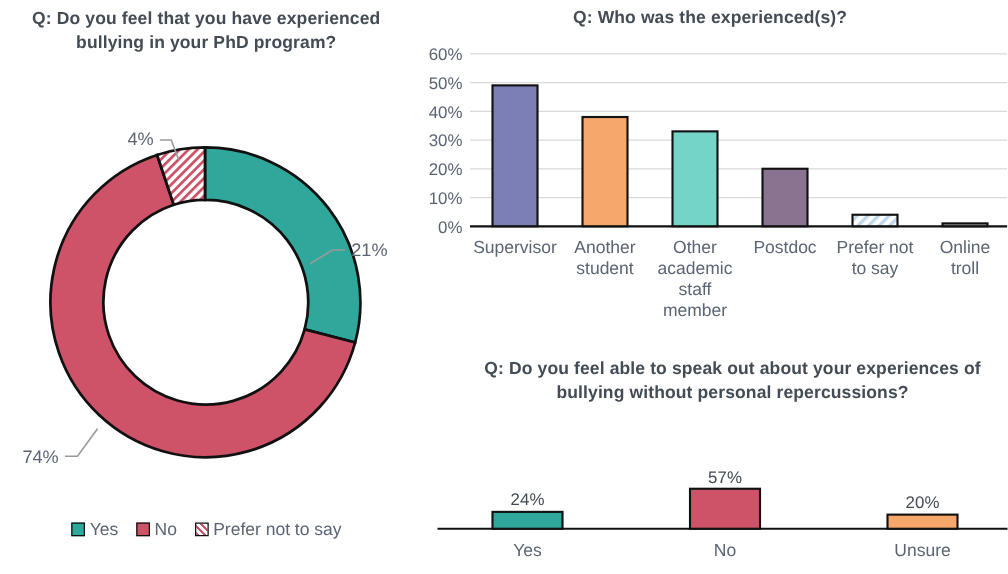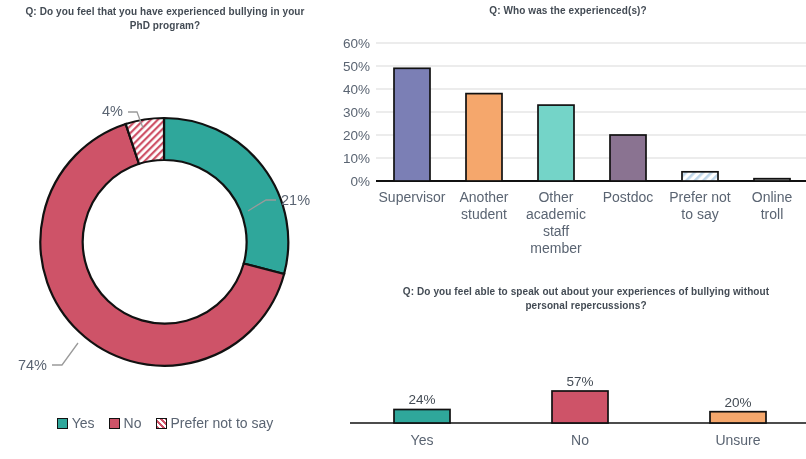--- a/index.html
+++ b/index.html
@@ -13,21 +13,21 @@
     position: relative;
     overflow: hidden;
     font-family: "Liberation Sans", sans-serif;
     color: #434B54;
   }
   .panel { position: absolute; }
 
   
   .chart-title {
     font-weight: bold;
-    font-size: 10px;
+    font-size: 14px;
     line-height: 1.35;
     text-align: center;
     color: #434B54;
     letter-spacing: .1px;
   }
 
   
   #panel-donut { left: 0; top: 0; width: 330px; height: 459px; }
   #donut-title { position: absolute; left: 14px; top: 5px; width: 302px; }
   #donut-svg   { position: absolute; left: 0px; top: 78px; }

